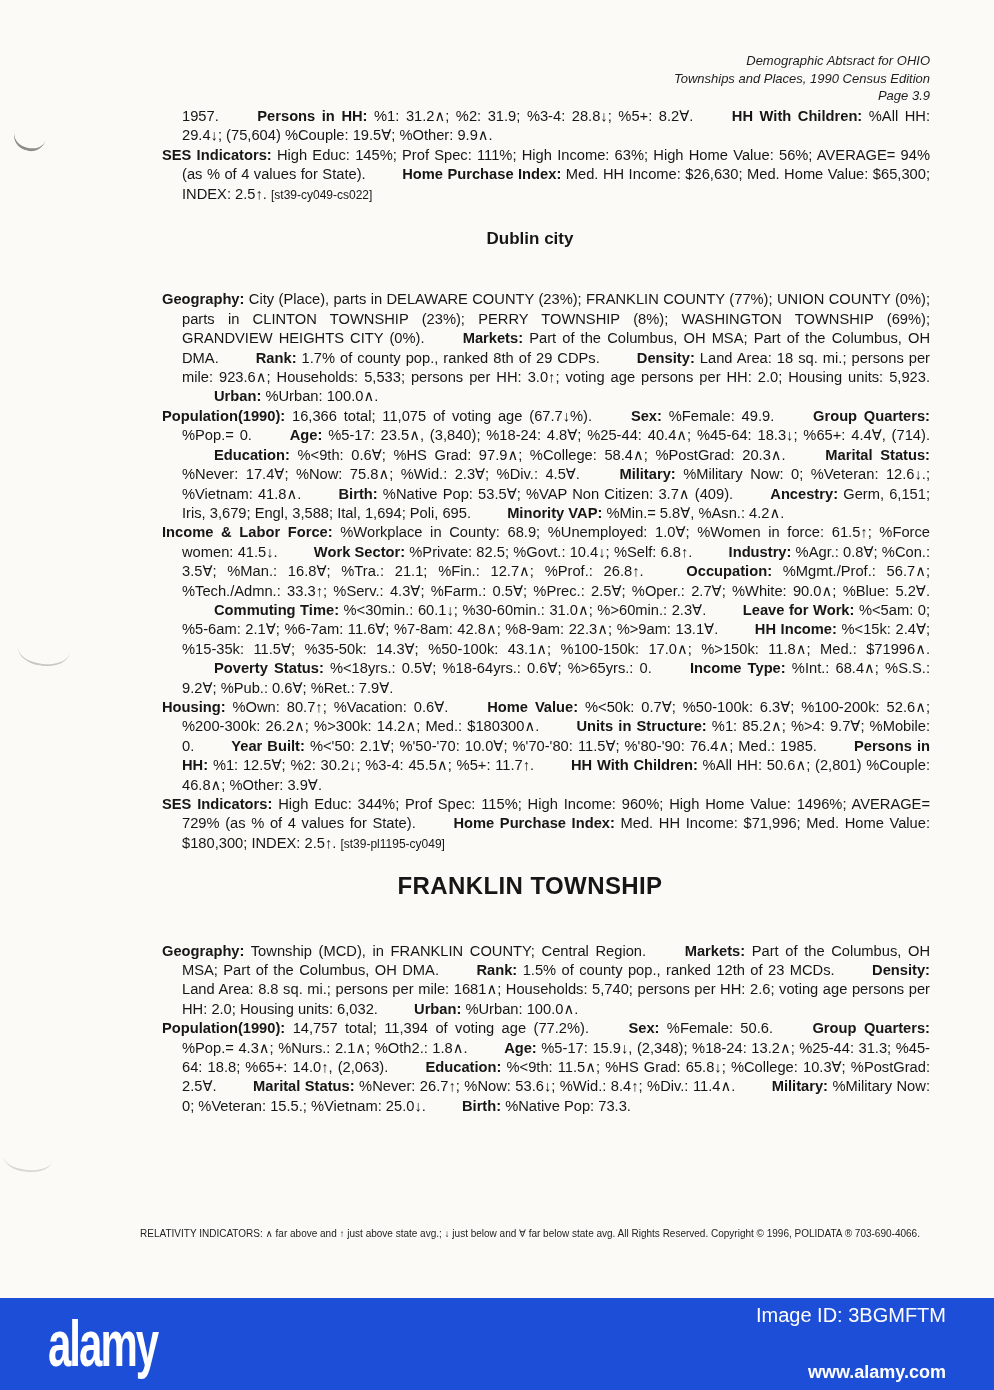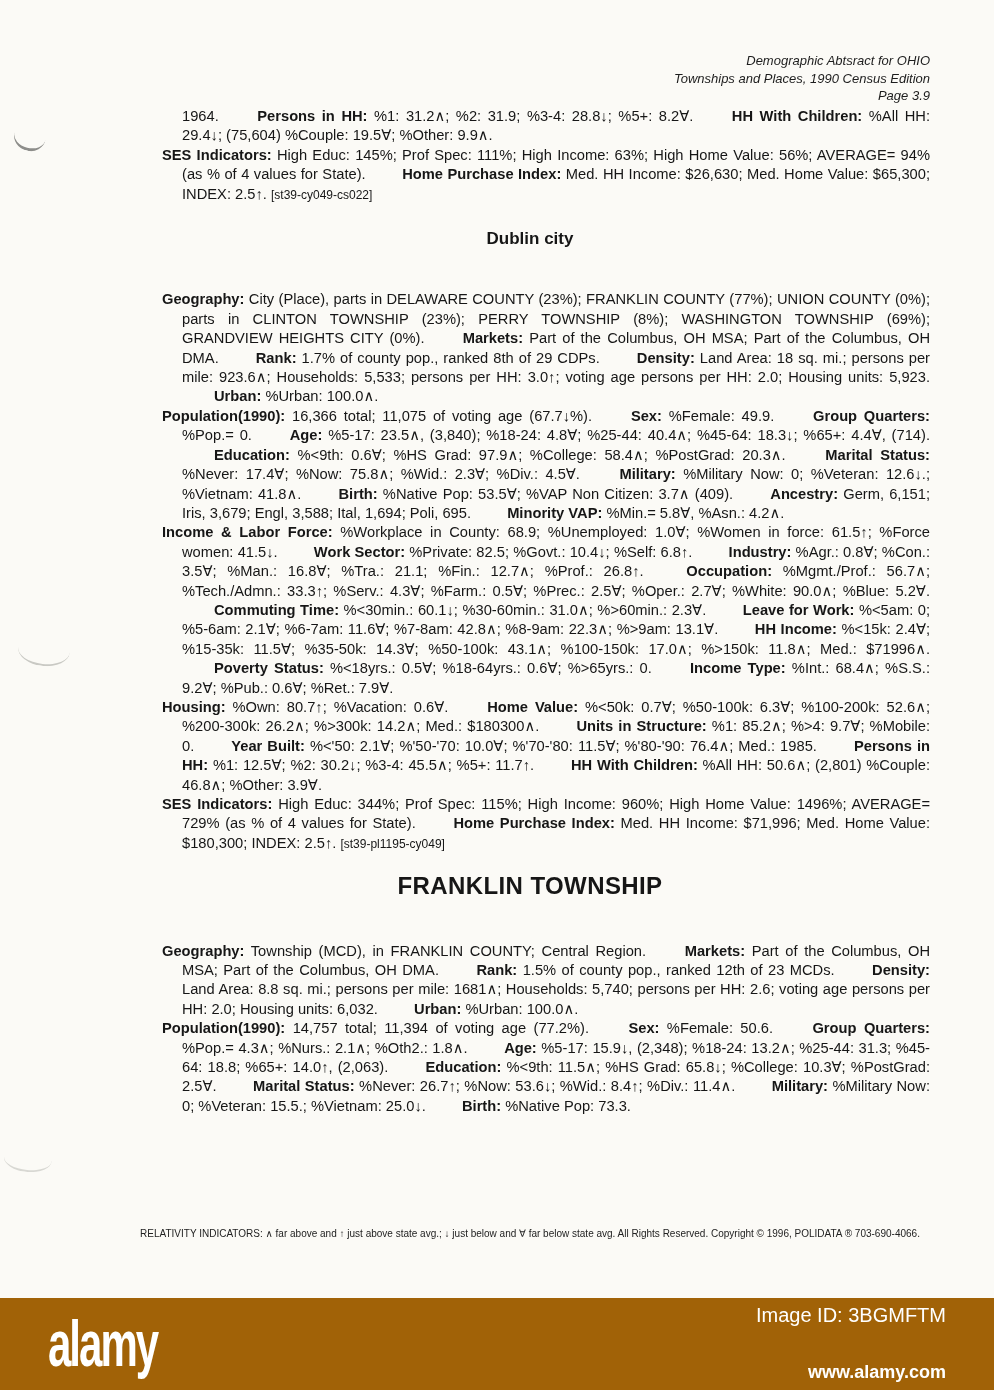--- a/index.html
+++ b/index.html
@@ -34,21 +34,21 @@
   
   .footnote {
     position:absolute; left:130px; width:800px; top:1222px;
     text-align:center; font-size:10px; color:#222;
     white-space:nowrap;
     margin-top:6px;
   }
   
   .wmbar {
     position:absolute; left:0; right:0; top:1298px; height:92px;
-    background:#a16207; color:#fff;
+    background:#1d4ed8; color:#fff;
     display:flex; align-items:center; justify-content:space-between;
     padding:0 48px; box-sizing:border-box;
   }
   .wm-logo {
     font-weight:bold; font-size:42px; letter-spacing:-2px;
     transform:scaleY(1.55); transform-origin:center;
   }
   .wm-right { text-align:right; }
   .wm-id  { font-size:20px; line-height:21px; }
   .wm-url { font-size:18px; font-weight:bold; line-height:24px;margin-top:34px; }
@@ -71,21 +71,21 @@
   <div class="artifact a2"></div>
   <div class="artifact a3"></div>
 
   <div class="hdr">
     <div>Demographic Abtsract for OHIO</div>
     <div>Townships and Places, 1990 Census Edition</div>
     <div>Page 3.9</div>
   </div>
 
   <div class="doc" id="doc-flow">
-      <p class="para cont"><span>1964.  </span><span class="b">Persons in HH:</span><span>  %1: 31.2∧; %2: 31.9; %3-4: 28.8↓; %5+: 8.2∀.  </span><span class="b">HH With Children:</span><span> %All HH: 29.4↓; (75,604) %Couple: 19.5∀; %Other: 9.9∧.</span></p>
+      <p class="para cont"><span>1957.  </span><span class="b">Persons in HH:</span><span>  %1: 31.2∧; %2: 31.9; %3-4: 28.8↓; %5+: 8.2∀.  </span><span class="b">HH With Children:</span><span> %All HH: 29.4↓; (75,604) %Couple: 19.5∀; %Other: 9.9∧.</span></p>
       <p class="para hang"><span class="b">SES Indicators:</span><span> High Educ: 145%; Prof Spec: 111%; High Income: 63%; High Home Value: 56%; AVERAGE= 94% (as % of 4 values for State).  </span><span class="b">Home Purchase Index:</span><span> Med. HH Income: $26,630; Med. Home Value: $65,300; INDEX: 2.5↑.  </span><span class="small">[st39-cy049-cs022]</span></p>
       <div class="heading md">Dublin city</div>
       <p class="para hang"><span class="b">Geography:</span><span> City (Place), parts in DELAWARE COUNTY (23%); FRANKLIN COUNTY (77%); UNION COUNTY (0%); parts in CLINTON TOWNSHIP (23%); PERRY TOWNSHIP (8%); WASHINGTON TOWNSHIP (69%); GRANDVIEW HEIGHTS CITY (0%).  </span><span class="b">Markets:</span><span> Part of the Columbus, OH MSA; Part of the Columbus, OH DMA.  </span><span class="b">Rank:</span><span> 1.7% of county pop., ranked 8th of 29 CDPs.  </span><span class="b">Density:</span><span> Land Area: 18 sq. mi.; persons per mile: 923.6∧; Households: 5,533; persons per HH: 3.0↑; voting age persons per HH: 2.0; Housing units: 5,923.  </span><span class="b">Urban:</span><span>  %Urban: 100.0∧.</span></p>
       <p class="para hang"><span class="b">Population(1990):</span><span> 16,366 total; 11,075 of voting age (67.7↓%).  </span><span class="b">Sex:</span><span>  %Female: 49.9.  </span><span class="b">Group Quarters:</span><span>  %Pop.= 0.  </span><span class="b">Age:</span><span>  %5-17: 23.5∧, (3,840); %18-24: 4.8∀; %25-44: 40.4∧; %45-64: 18.3↓; %65+: 4.4∀, (714).  </span><span class="b">Education:</span><span>  %&lt;9th: 0.6∀; %HS Grad: 97.9∧; %College: 58.4∧; %PostGrad: 20.3∧.  </span><span class="b">Marital Status:</span><span>  %Never: 17.4∀; %Now: 75.8∧; %Wid.: 2.3∀; %Div.: 4.5∀.  </span><span class="b">Military:</span><span>  %Military Now: 0; %Veteran: 12.6↓.; %Vietnam: 41.8∧.  </span><span class="b">Birth:</span><span>  %Native Pop: 53.5∀; %VAP Non Citizen: 3.7∧ (409).  </span><span class="b">Ancestry:</span><span> Germ, 6,151; Iris, 3,679; Engl, 3,588; Ital, 1,694; Poli, 695.  </span><span class="b">Minority VAP:</span><span>  %Min.= 5.8∀, %Asn.: 4.2∧.</span></p>
       <p class="para hang"><span class="b">Income &amp; Labor Force:</span><span>  %Workplace in County: 68.9; %Unemployed: 1.0∀; %Women in force: 61.5↑; %Force women: 41.5↓.  </span><span class="b">Work Sector:</span><span>  %Private: 82.5; %Govt.: 10.4↓; %Self: 6.8↑.  </span><span class="b">Industry:</span><span>  %Agr.: 0.8∀; %Con.: 3.5∀; %Man.: 16.8∀; %Tra.: 21.1; %Fin.: 12.7∧; %Prof.: 26.8↑.  </span><span class="b">Occupation:</span><span>  %Mgmt./Prof.: 56.7∧; %Tech./Admn.: 33.3↑; %Serv.: 4.3∀; %Farm.: 0.5∀; %Prec.: 2.5∀; %Oper.: 2.7∀; %White: 90.0∧; %Blue: 5.2∀.  </span><span class="b">Commuting Time:</span><span>  %&lt;30min.: 60.1↓; %30-60min.: 31.0∧; %&gt;60min.: 2.3∀.  </span><span class="b">Leave for Work:</span><span>  %&lt;5am: 0; %5-6am: 2.1∀; %6-7am: 11.6∀; %7-8am: 42.8∧; %8-9am: 22.3∧; %&gt;9am: 13.1∀.  </span><span class="b">HH Income:</span><span>  %&lt;15k: 2.4∀; %15-35k: 11.5∀; %35-50k: 14.3∀; %50-100k: 43.1∧; %100-150k: 17.0∧; %&gt;150k: 11.8∧; Med.: $71996∧.  </span><span class="b">Poverty Status:</span><span>  %&lt;18yrs.: 0.5∀; %18-64yrs.: 0.6∀; %&gt;65yrs.: 0.  </span><span class="b">Income Type:</span><span> %Int.: 68.4∧; %S.S.: 9.2∀; %Pub.: 0.6∀; %Ret.: 7.9∀.</span></p>
       <p class="para hang"><span class="b">Housing:</span><span>  %Own: 80.7↑; %Vacation: 0.6∀.  </span><span class="b">Home Value:</span><span>  %&lt;50k: 0.7∀; %50-100k: 6.3∀; %100-200k: 52.6∧; %200-300k: 26.2∧; %&gt;300k: 14.2∧; Med.: $180300∧.  </span><span class="b">Units in Structure:</span><span>  %1: 85.2∧; %&gt;4: 9.7∀; %Mobile: 0.  </span><span class="b">Year Built:</span><span>  %&lt;'50: 2.1∀; %'50-'70: 10.0∀; %'70-'80: 11.5∀; %'80-'90: 76.4∧; Med.: 1985.  </span><span class="b">Persons in HH:</span><span>  %1: 12.5∀; %2: 30.2↓; %3-4: 45.5∧; %5+: 11.7↑.  </span><span class="b">HH With Children:</span><span> %All HH: 50.6∧; (2,801) %Couple: 46.8∧; %Other: 3.9∀.</span></p>
       <p class="para hang"><span class="b">SES Indicators:</span><span> High Educ: 344%; Prof Spec: 115%; High Income: 960%; High Home Value: 1496%; AVERAGE= 729% (as % of 4 values for State).  </span><span class="b">Home Purchase Index:</span><span> Med. HH Income: $71,996; Med. Home Value: $180,300; INDEX: 2.5↑.  </span><span class="small">[st39-pl1195-cy049]</span></p>
       <div class="heading lg">FRANKLIN TOWNSHIP</div>
       <p class="para hang"><span class="b">Geography:</span><span> Township (MCD), in FRANKLIN COUNTY; Central Region.  </span><span class="b">Markets:</span><span> Part of the Columbus, OH MSA; Part of the Columbus, OH DMA.  </span><span class="b">Rank:</span><span> 1.5% of county pop., ranked 12th of 23 MCDs.  </span><span class="b">Density:</span><span> Land Area: 8.8 sq. mi.; persons per mile: 1681∧; Households: 5,740; persons per HH: 2.6; voting age persons per HH: 2.0; Housing units: 6,032.  </span><span class="b">Urban:</span><span>  %Urban: 100.0∧.</span></p>
       <p class="para hang"><span class="b">Population(1990):</span><span> 14,757 total; 11,394 of voting age (77.2%).  </span><span class="b">Sex:</span><span>  %Female: 50.6.  </span><span class="b">Group Quarters:</span><span>  %Pop.= 4.3∧; %Nurs.: 2.1∧; %Oth2.: 1.8∧.  </span><span class="b">Age:</span><span>  %5-17: 15.9↓, (2,348); %18-24: 13.2∧; %25-44: 31.3; %45-64: 18.8; %65+: 14.0↑, (2,063).  </span><span class="b">Education:</span><span>  %&lt;9th: 11.5∧; %HS Grad: 65.8↓; %College: 10.3∀; %PostGrad: 2.5∀.  </span><span class="b">Marital Status:</span><span>  %Never: 26.7↑; %Now: 53.6↓; %Wid.: 8.4↑; %Div.: 11.4∧.  </span><span class="b">Military:</span><span>  %Military Now: 0; %Veteran: 15.5.; %Vietnam: 25.0↓.  </span><span class="b">Birth:</span><span>  %Native Pop: 73.3.</span></p>

